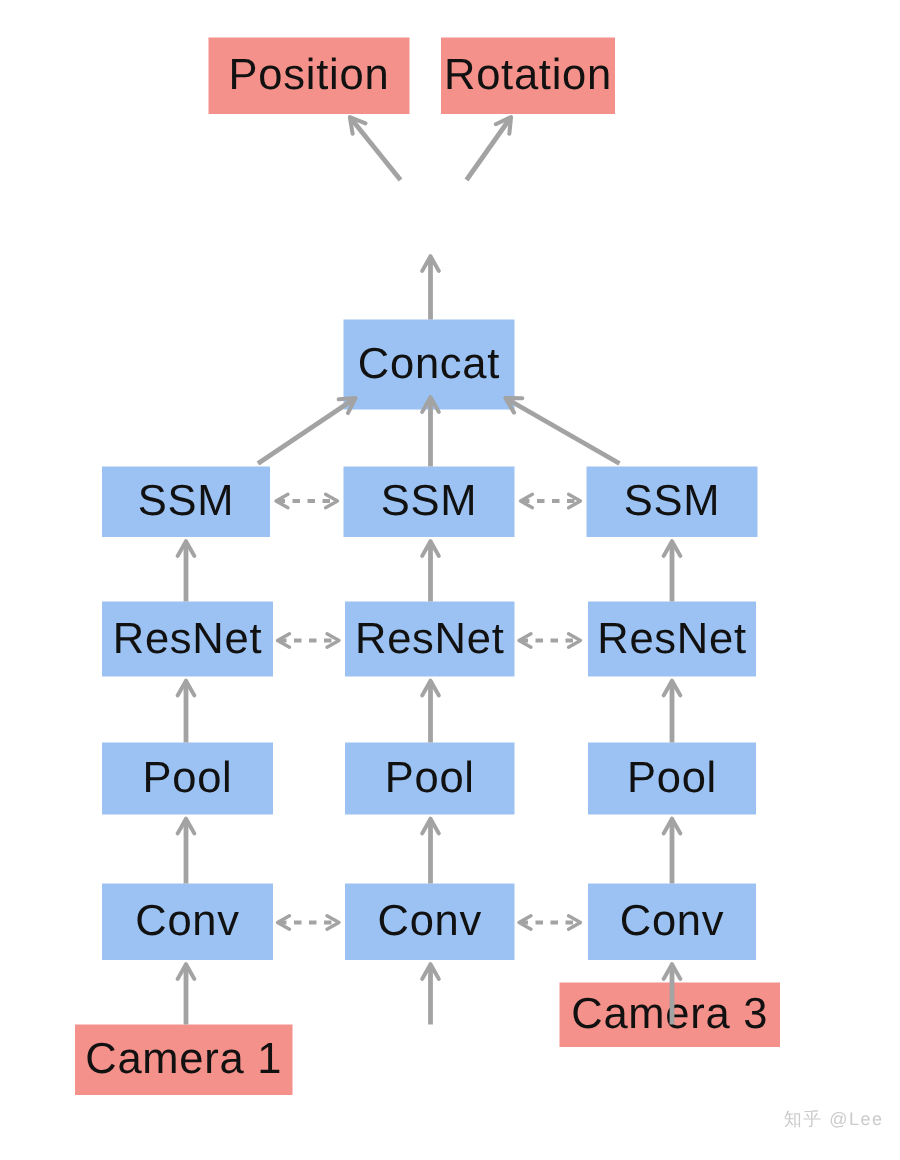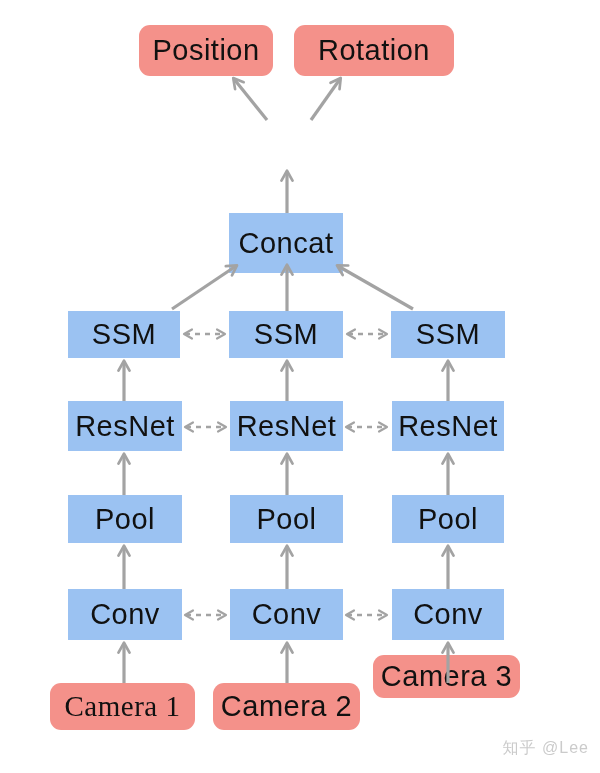--- a/index.html
+++ b/index.html
@@ -24,69 +24,68 @@
     display: flex;
     align-items: center;
     justify-content: center;
     font-size: 29px;
     line-height: 1;
     color: var(--text, #111111);
     white-space: nowrap;
     letter-spacing: 0.5px;
   }
   .node.layer { background: var(--layer-fill, #9BC2F2); }
-  .node.io    { background: var(--io-fill, #F4918A); border-radius: 11px; }
+  .node.io    { background: var(--io-fill, #F4918A); }
   .edges-layer {
     position: absolute;
     inset: 0;
     pointer-events: none;
   }
   line.solid {
     stroke: var(--arrow, #A3A3A3);
     stroke-width: 3.2;
     fill: none;
   }
   line.dashed {
     stroke: var(--arrow, #A3A3A3);
     stroke-width: 2.6;
     stroke-dasharray: 5 5;
     fill: none;
   }
   .watermark {
     position: absolute;
     right: 11px;
     top: 738px;
-    font-size: 16px;
+    font-size: 12px;
     color: var(--watermark, #CBCBCB);
     letter-spacing: 1px;
   }
 </style>
 </head>
 <body>
 
 <div class="canvas">
 
   <div class="nodes-layer">
       <div class="node io" style="left: 139px; top: 25px; width: 134px; height: 51px;">Position</div>
-      <div class="node io" style="left: 294px; top: 25px; width: 160px; height: 51px;">Rotation</div>
+      <div class="node io" style="left: 294px; top: 25px; width: 116px; height: 51px;">Rotation</div>
       <div class="node layer" style="left: 229px; top: 213px; width: 114px; height: 60px;">Concat</div>
       <div class="node layer" style="left: 68px; top: 311px; width: 112px; height: 47px;">SSM</div>
       <div class="node layer" style="left: 229px; top: 311px; width: 114px; height: 47px;">SSM</div>
       <div class="node layer" style="left: 391px; top: 311px; width: 114px; height: 47px;">SSM</div>
       <div class="node layer" style="left: 68px; top: 401px; width: 114px; height: 50px;">ResNet</div>
       <div class="node layer" style="left: 230px; top: 401px; width: 113px; height: 50px;">ResNet</div>
       <div class="node layer" style="left: 392px; top: 401px; width: 112px; height: 50px;">ResNet</div>
       <div class="node layer" style="left: 68px; top: 495px; width: 114px; height: 48px;">Pool</div>
       <div class="node layer" style="left: 230px; top: 495px; width: 113px; height: 48px;">Pool</div>
       <div class="node layer" style="left: 392px; top: 495px; width: 112px; height: 48px;">Pool</div>
       <div class="node layer" style="left: 68px; top: 589px; width: 114px; height: 51px;">Conv</div>
       <div class="node layer" style="left: 230px; top: 589px; width: 113px; height: 51px;">Conv</div>
       <div class="node layer" style="left: 392px; top: 589px; width: 112px; height: 51px;">Conv</div>
-      <div class="node io" style="left: 50px; top: 683px; width: 145px; height: 47px; font-family: Liberation Serif, serif;">Camera 1</div>
-      <div class="node io" style="left: 213px; top: 683px; width: 147px; height: 47px;">Camera 2</div>
+      <div class="node io" style="left: 50px; top: 683px; width: 145px; height: 47px;">Camera 1</div>
       <div class="node io" style="left: 373px; top: 655px; width: 147px; height: 43px;">Camera 3</div>
     </div>
 
   <svg class="edges-layer" width="600" height="773" viewBox="0 0 600 773" xmlns="http://www.w3.org/2000/svg">
     <defs>
       <marker id="chev" viewBox="0 0 12 12" refX="9" refY="6" markerWidth="4.6" markerHeight="4.6" orient="auto-start-reverse" markerUnits="strokeWidth">
         <path d="M2,1.5 L10,6 L2,10.5" fill="none" stroke="#A3A3A3" stroke-width="2.2" stroke-linecap="round" stroke-linejoin="round"></path>
       </marker>
     </defs>
   <line x1="124" y1="683" x2="124" y2="644" class="solid" marker-end="url(#chev)"></line>

